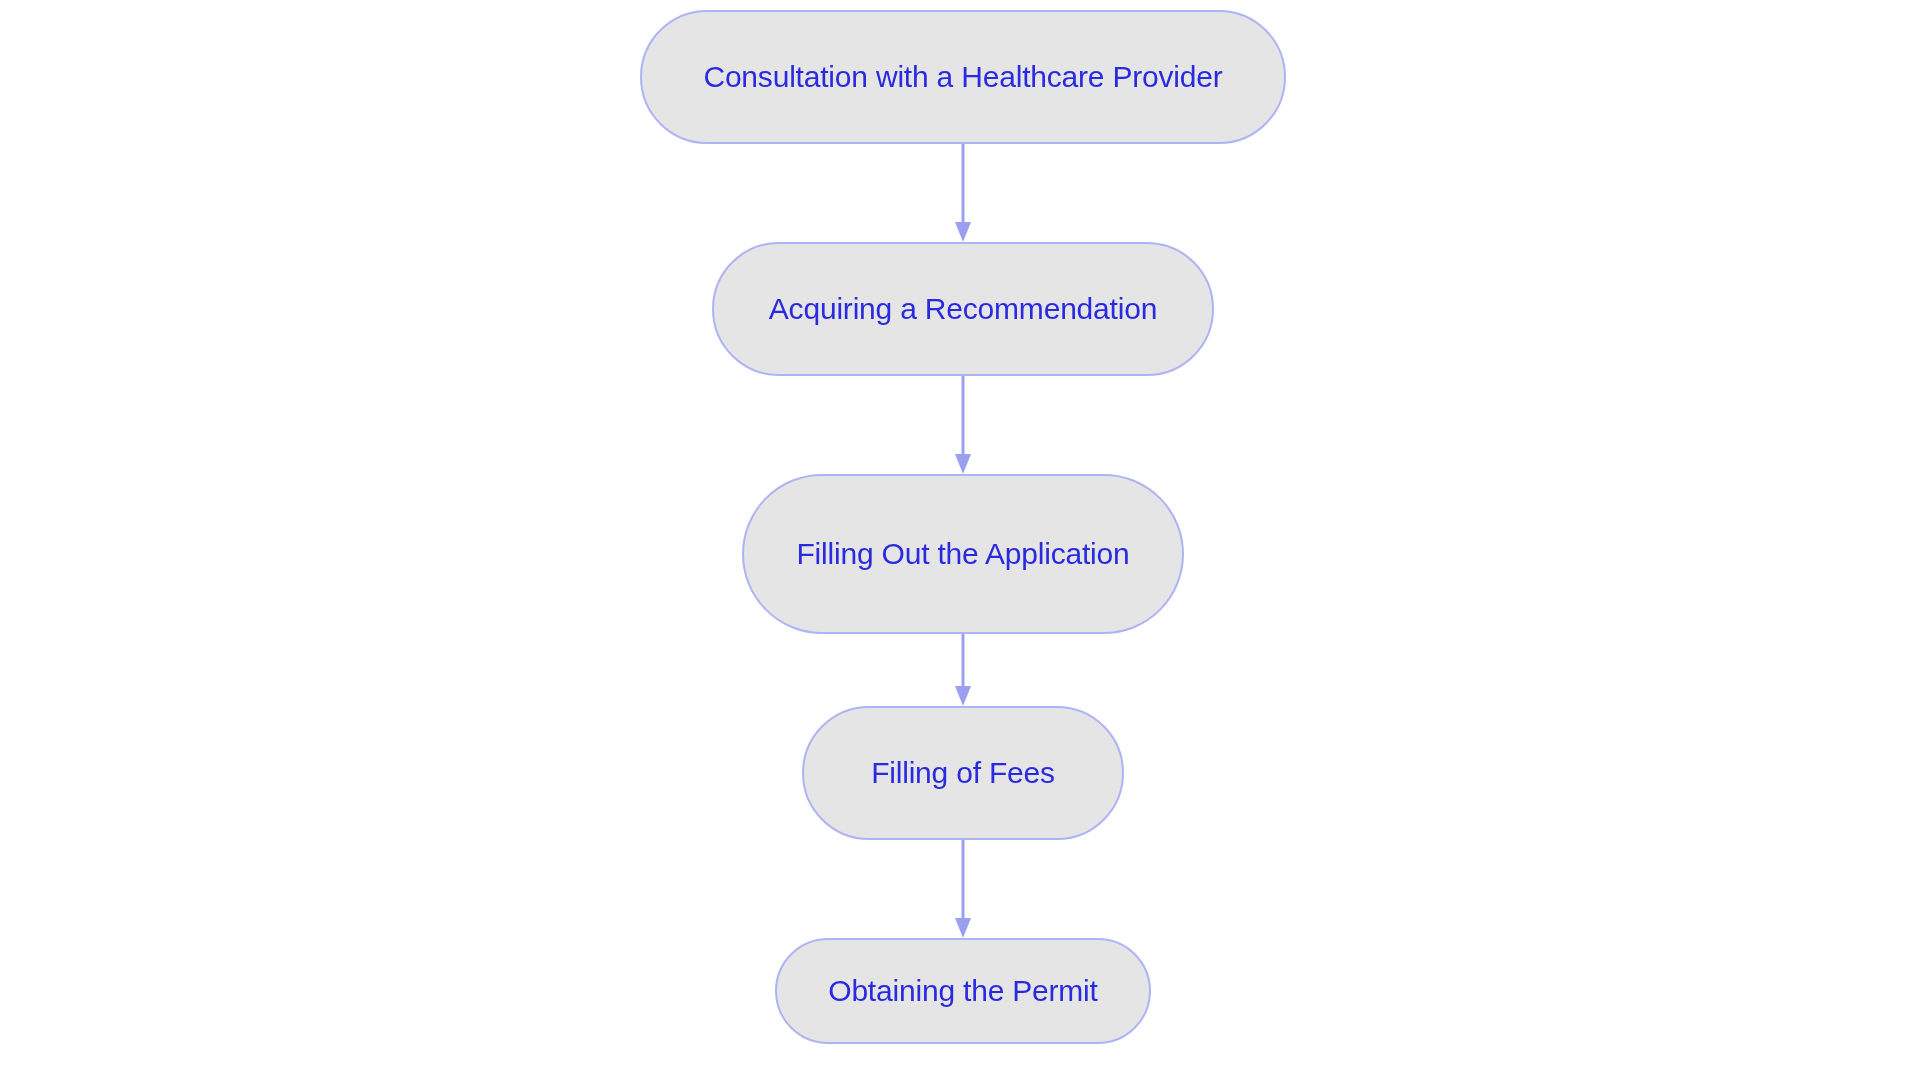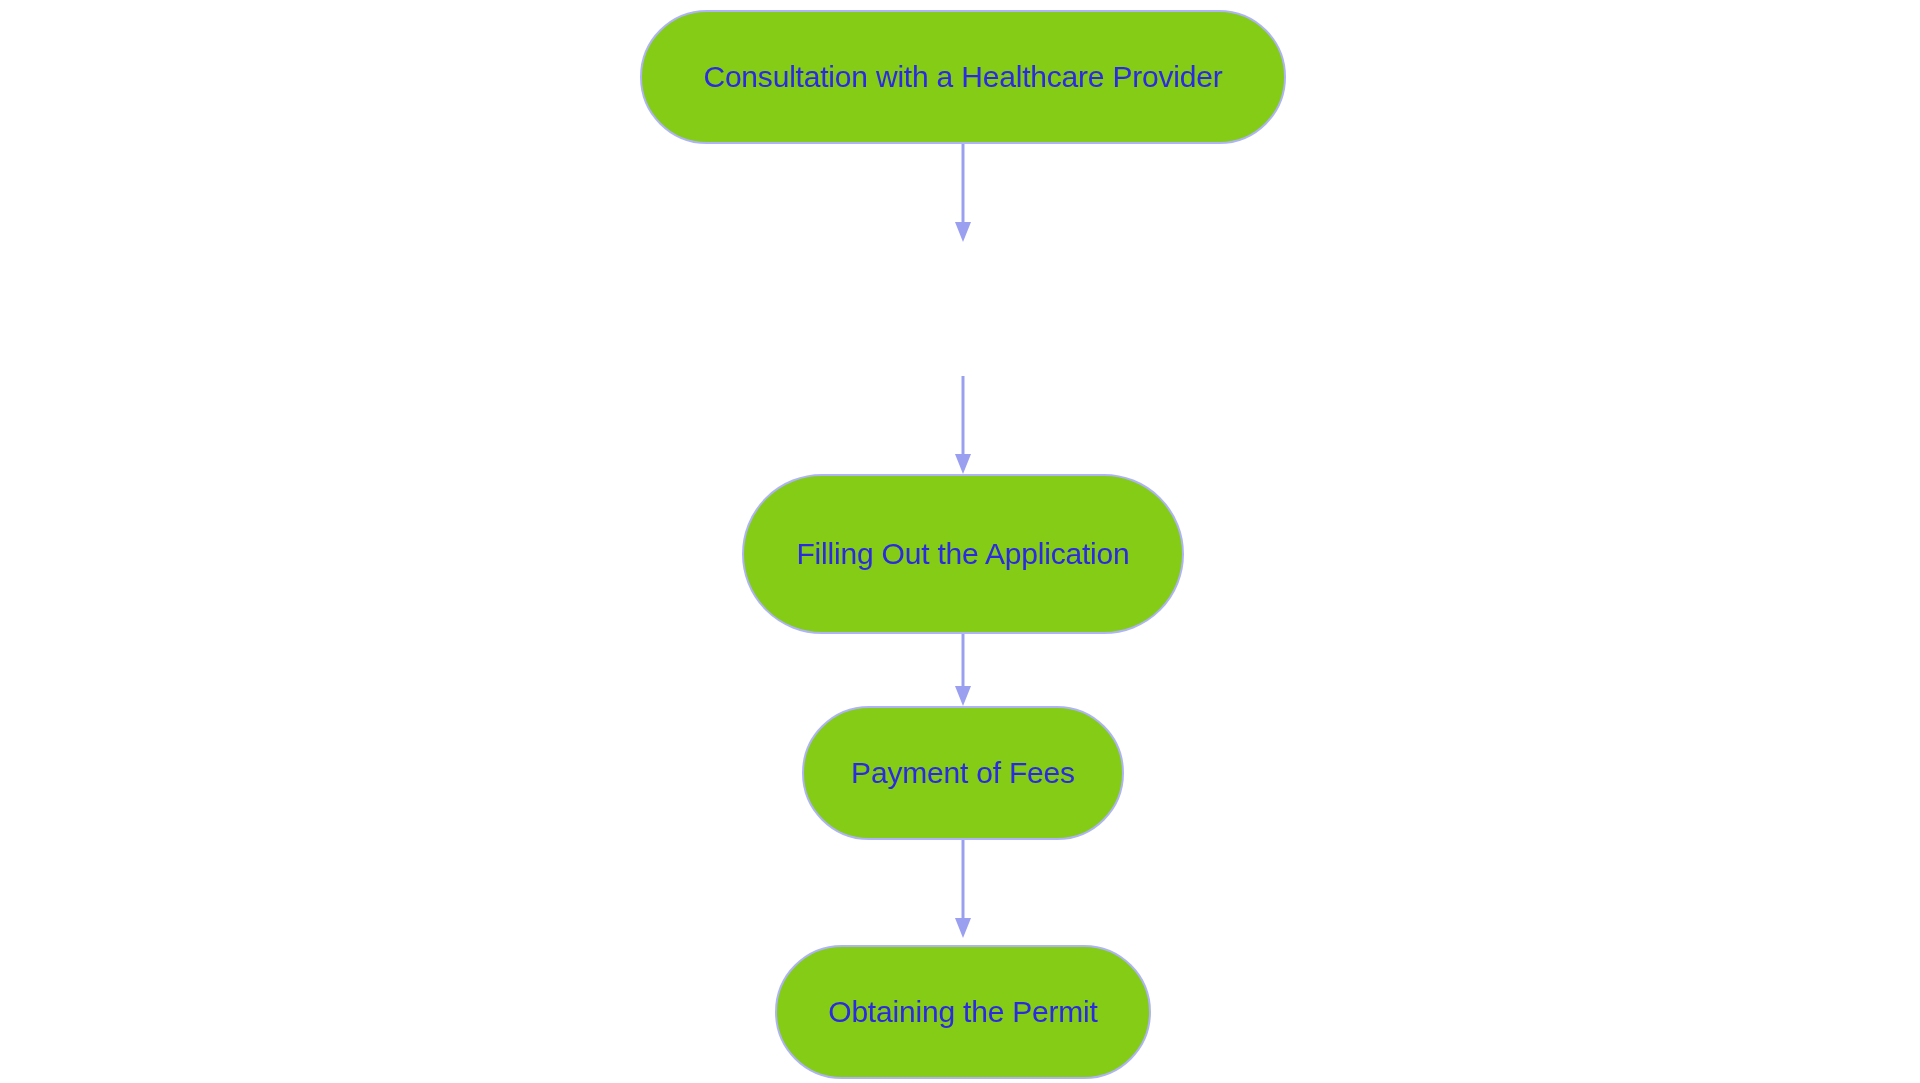--- a/index.html
+++ b/index.html
@@ -18,21 +18,21 @@
   #flowchart-canvas {
     position: relative;
     width: 1920px;
     height: 1083px;
     background: #ffffff;
   }
 
   .flow-node {
     position: absolute;
     box-sizing: border-box;
-    background: #84cc16;
+    background: #e5e5e5;
     border: 2px solid #aeb3f5;
     border-radius: 999px;
     display: flex;
     align-items: center;
     justify-content: center;
     text-align: center;
   }
 
   .flow-node-label {
     color: #2a2ae0;
@@ -85,26 +85,29 @@
     <svg width="16" height="98" viewBox="0 0 16 98" xmlns="http://www.w3.org/2000/svg">
       <line x1="8" y1="0" x2="8" y2="80" stroke="#9aa0ef" stroke-width="3"></line>
       <polygon points="0,78 16,78 8,98" fill="#9aa0ef"></polygon>
     </svg>
   </div>
 
   <div class="flow-node" style="left:640px; top:10px; width:646px; height:134px;">
     <span class="flow-node-label">Consultation with a Healthcare Provider</span>
   </div>
 
+  <div class="flow-node" style="left:712px; top:242px; width:502px; height:134px;">
+    <span class="flow-node-label">Acquiring a Recommendation</span>
+  </div>
 
   <div class="flow-node" style="left:742px; top:474px; width:442px; height:160px;">
     <span class="flow-node-label">Filling Out the Application</span>
   </div>
 
   <div class="flow-node" style="left:802px; top:706px; width:322px; height:134px;">
-    <span class="flow-node-label">Payment of Fees</span>
+    <span class="flow-node-label">Filling of Fees</span>
   </div>
 
-  <div class="flow-node" style="left:775px; top:938px; width:376px; height:134px;margin-top:7px;">
+  <div class="flow-node" style="left:775px; top:938px; width:376px; height:106px;">
     <span class="flow-node-label">Obtaining the Permit</span>
   </div>
 
 </div>
 
 </body></html>

